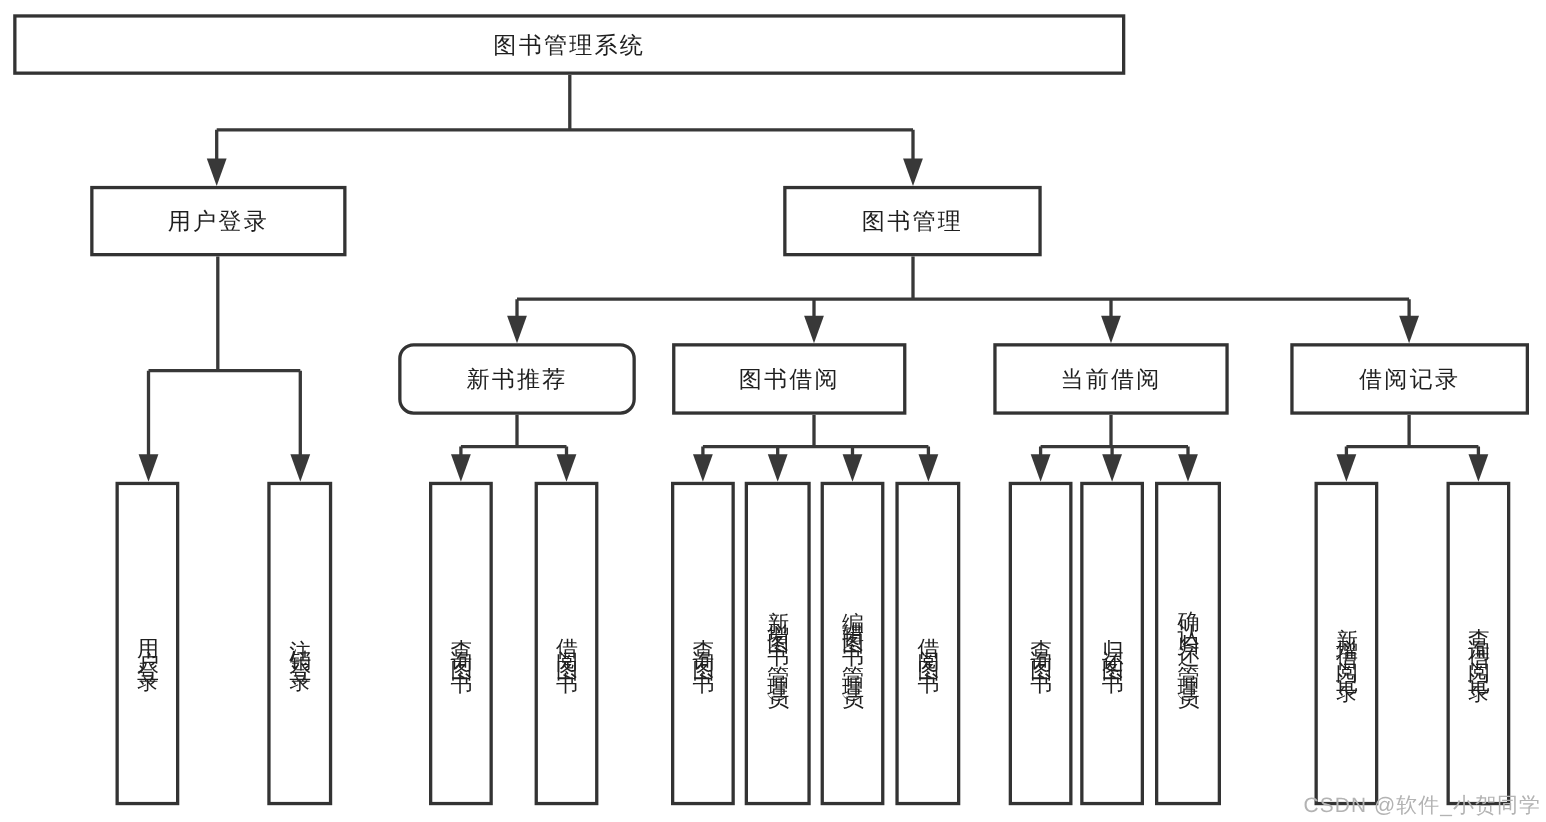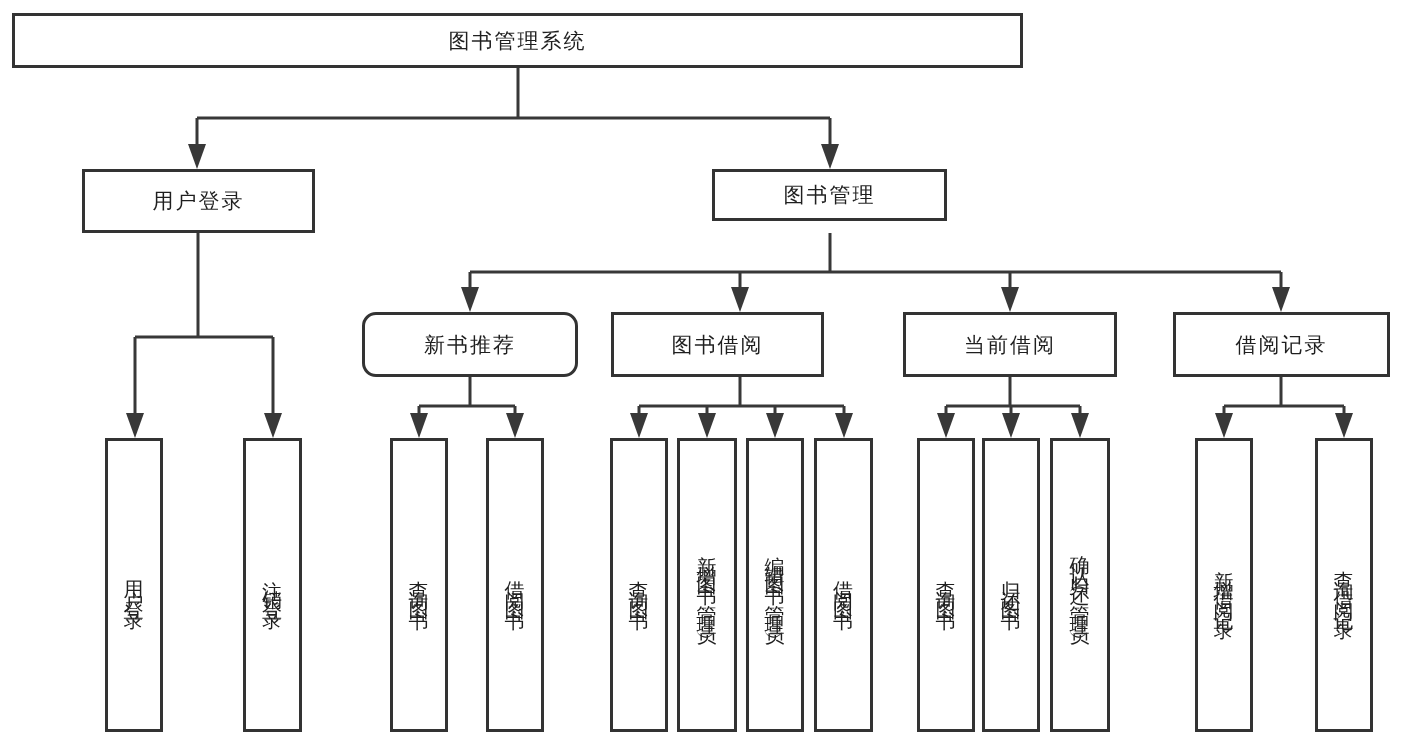--- a/index.html
+++ b/index.html
@@ -18,21 +18,21 @@
   }
   .leaf { font-size:20px; letter-spacing:0; }
   .leaf .vtxt {
     writing-mode:vertical-rl; text-orientation:mixed;
     letter-spacing:10px; line-height:1; white-space:nowrap;
   }
   
   #n-root  { left:12px;  top:13px;  width:1011px; height:55px; }
   
   #n-userlogin { left:82px;  top:169px; width:233px; height:64px; }
-  #n-bookmgmt  { left:712px; top:169px; width:235px; height:52px; }
+  #n-bookmgmt  { left:712px; top:169px; width:235px; height:64px; }
   
   #n-newbook  { left:362px;  top:312px; width:216px; height:65px;border-radius:14px; }
   #n-borrow   { left:611px;  top:312px; width:213px; height:65px; }
   #n-current  { left:903px;  top:312px; width:214px; height:65px; }
   #n-records  { left:1173px; top:312px; width:217px; height:65px; }
   
   .leaf { top:438px; height:294px; }
   #lf-ul-login   { left:105px;  width:58px; }
   #lf-ul-logout  { left:243px;  width:59px; }
   #lf-nb-query   { left:390px;  width:58px; }
@@ -153,14 +153,15 @@
     <span class="vtxt">确认归还（管理员）</span>
   </div>
 
   <div class="box leaf" id="lf-br-add">
     <span class="vtxt">新增借阅记录</span>
   </div>
   <div class="box leaf" id="lf-br-query">
     <span class="vtxt">查询借阅记录</span>
   </div>
 
+  <div class="watermark">CSDN @软件_小贺同学</div>
 
 </div>
 
 </body></html>

